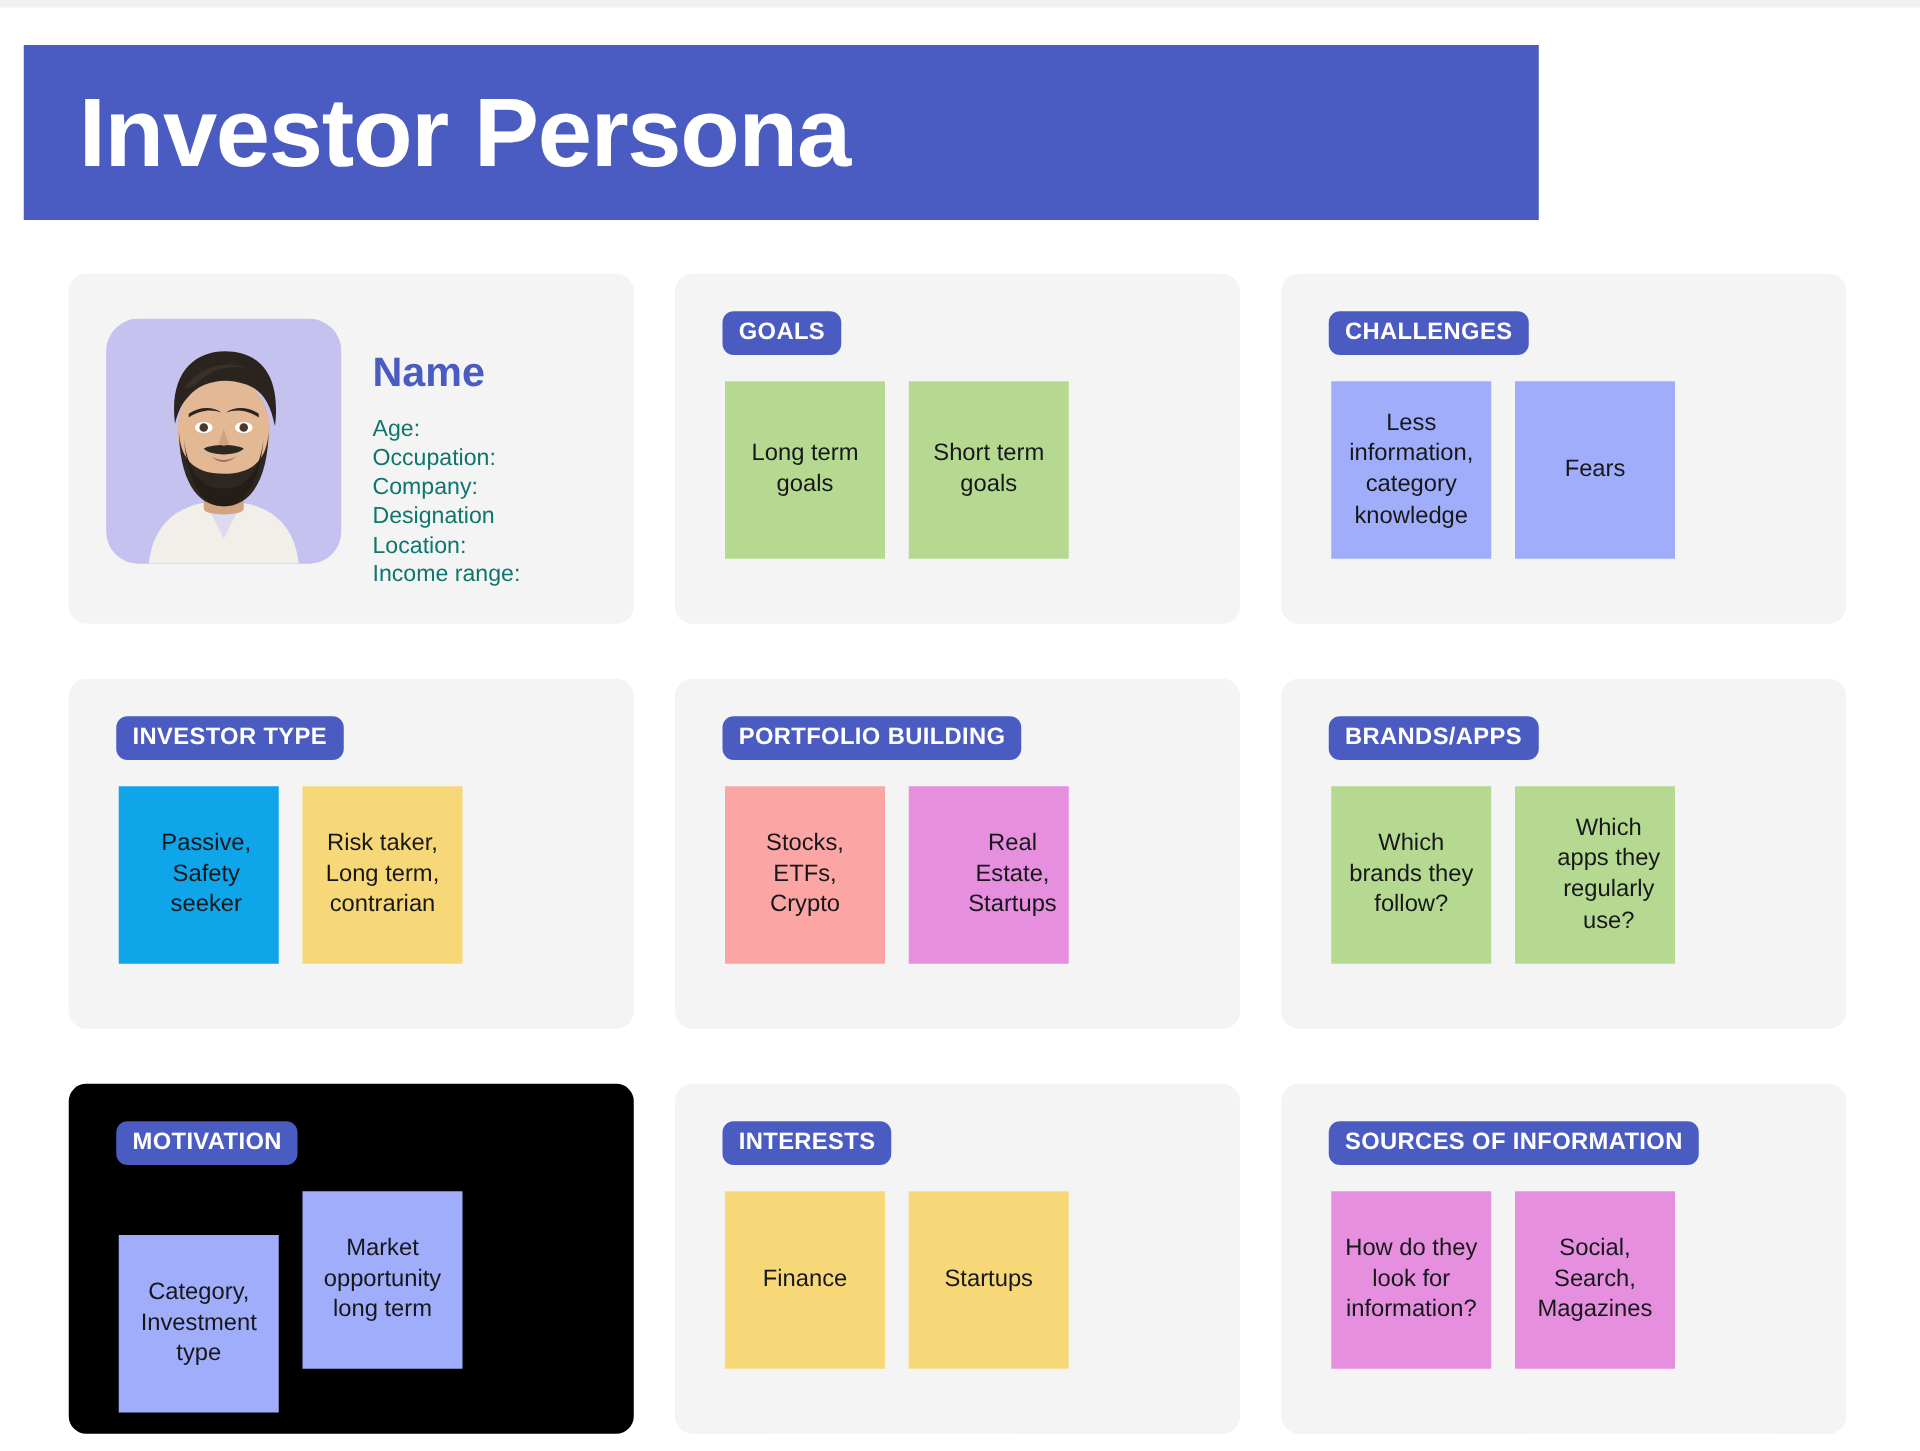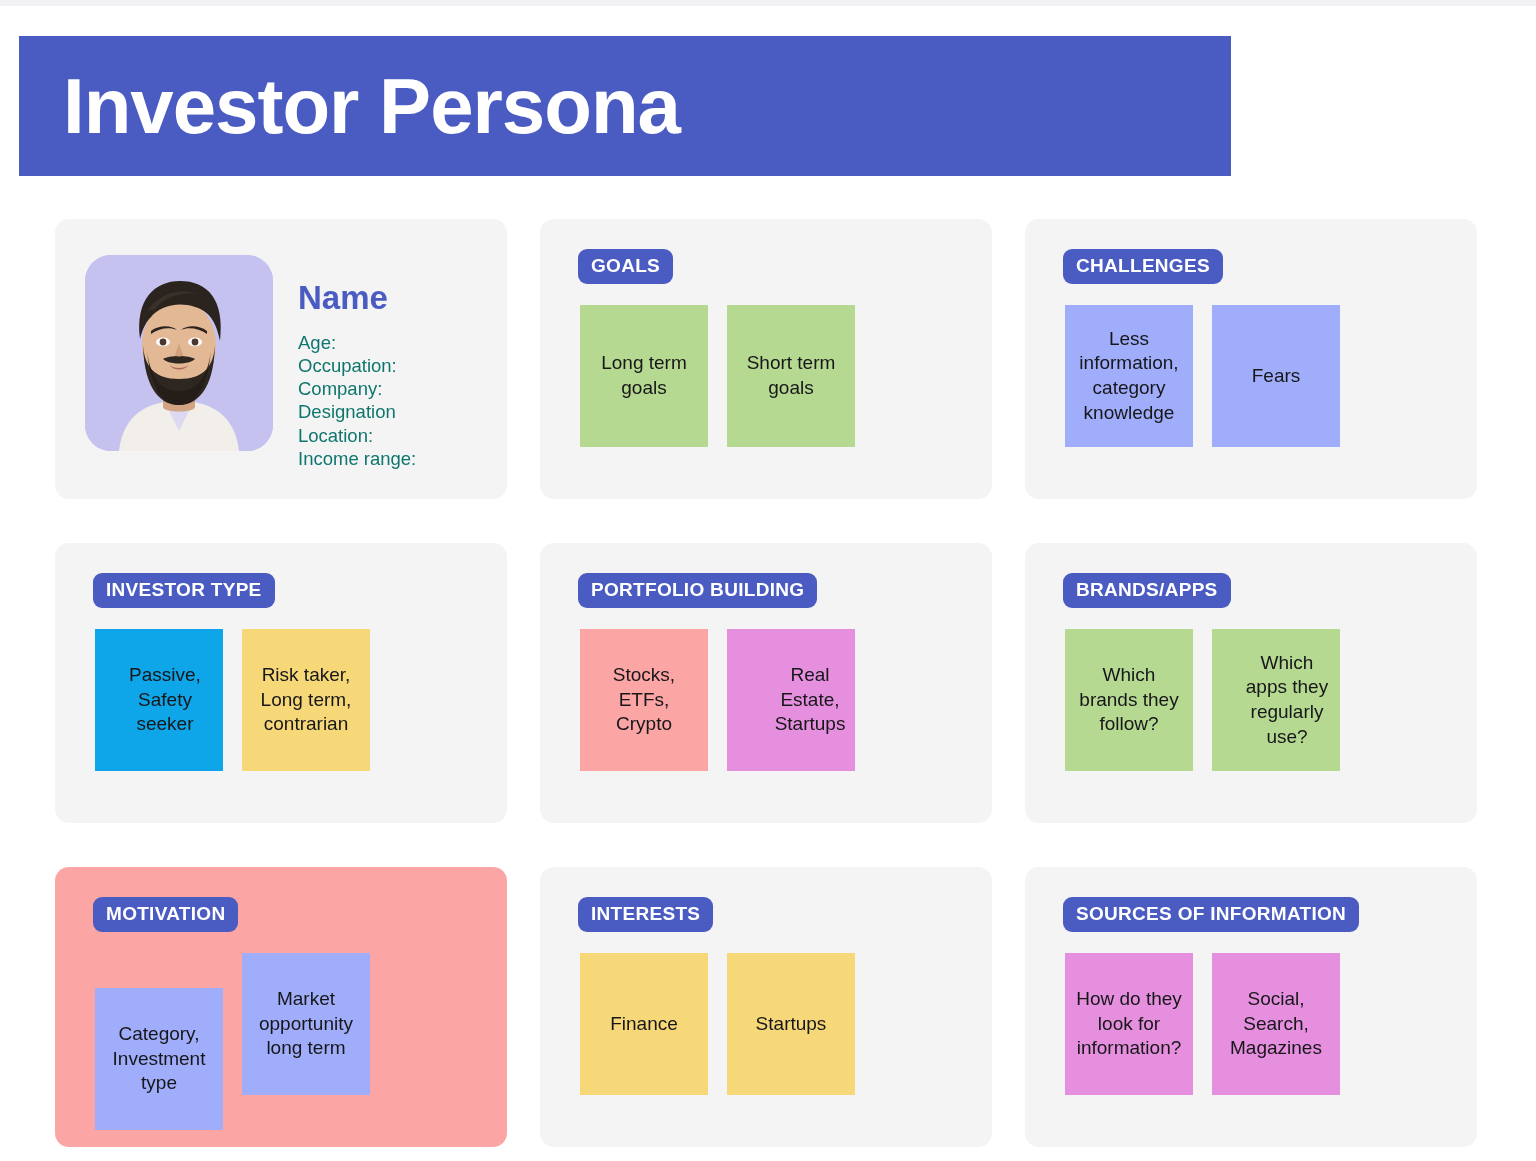--- a/index.html
+++ b/index.html
@@ -231,21 +231,21 @@
     </div>
 
     <div class="card" style="background: rgb(244, 244, 244);">
       <div class="badge" style="background: rgb(74, 91, 194);">BRANDS/APPS</div>
       <div class="notes">
         <div class="note" style="background: rgb(182, 217, 145);">Which brands they follow?</div>
         <div class="note" style="background: rgb(182, 217, 145); padding-left: 32px;">Which apps they regularly use?</div>
       </div>
     </div>
 
-    <div class="card" style="background: #fca5a5;">
+    <div class="card" style="background: #000000;">
       <div class="badge" style="background: rgb(74, 91, 194);">MOTIVATION</div>
       <div class="notes">
         <div class="note" style="background: rgb(159, 173, 251); margin-top: 35px;">Category, Investment type</div>
         <div class="note" style="background: rgb(159, 173, 251);">Market opportunity long term</div>
       </div>
     </div>
 
     <div class="card" style="background: rgb(244, 244, 244);">
       <div class="badge" style="background: rgb(74, 91, 194);">INTERESTS</div>
       <div class="notes">

